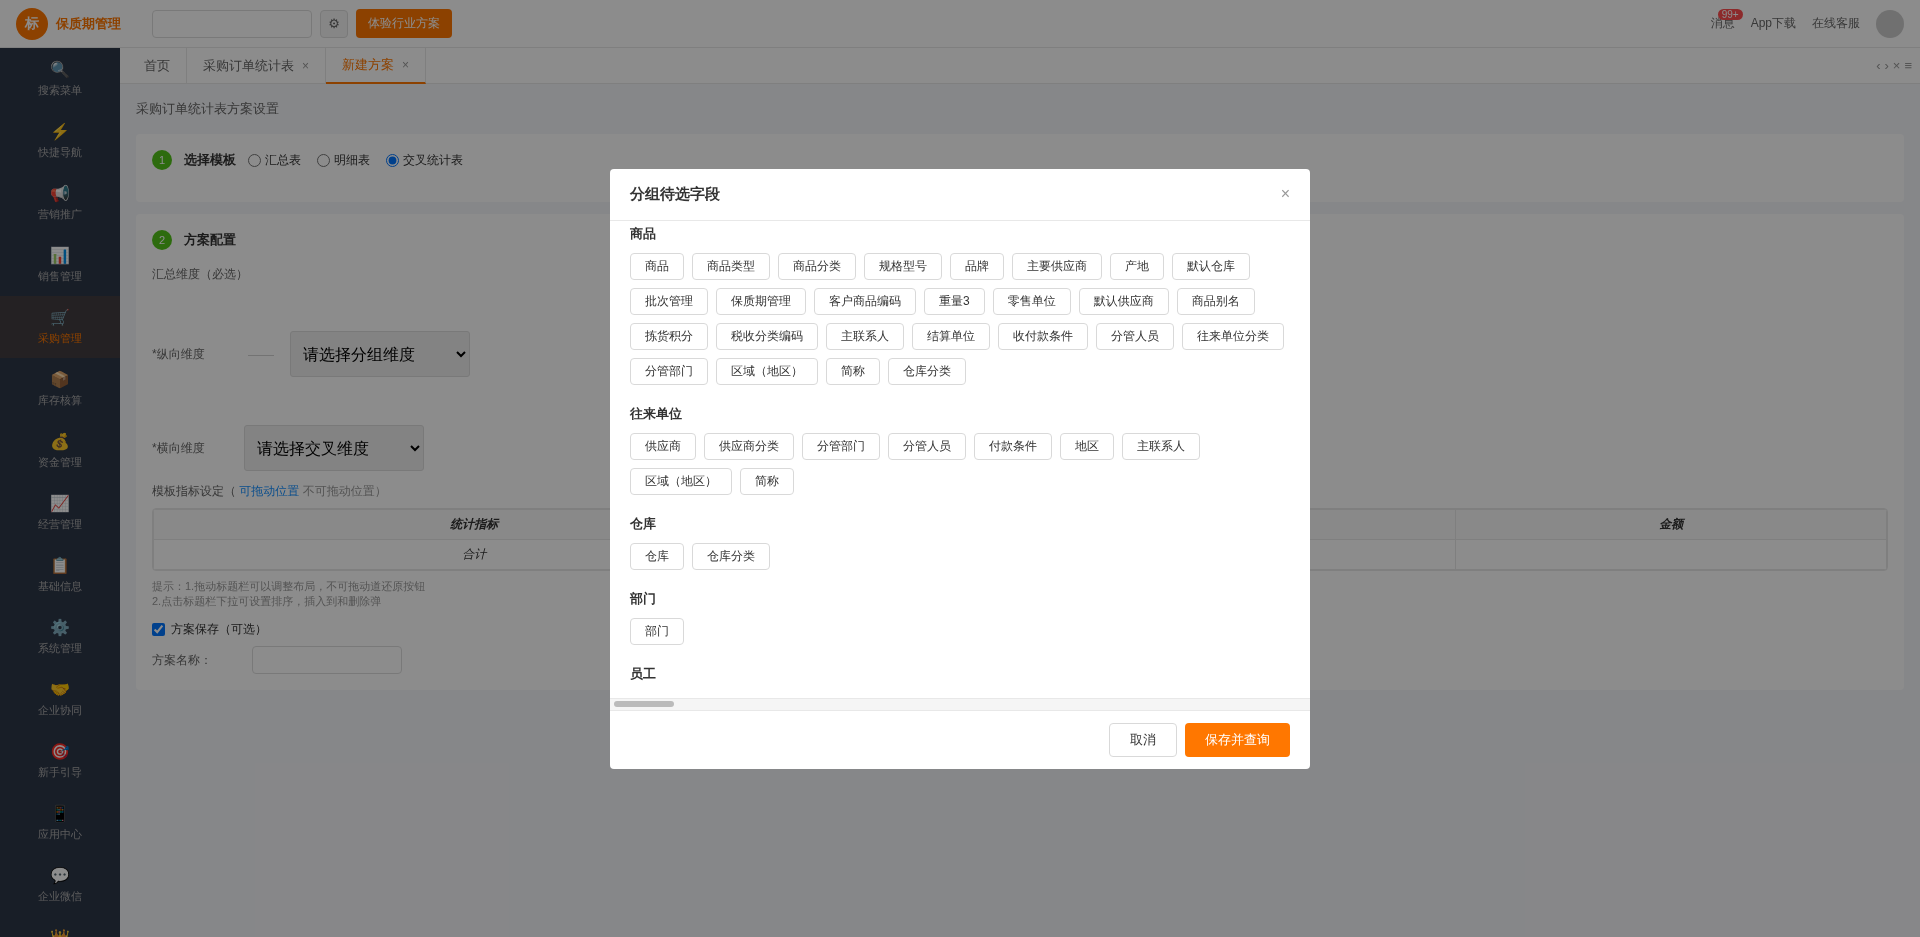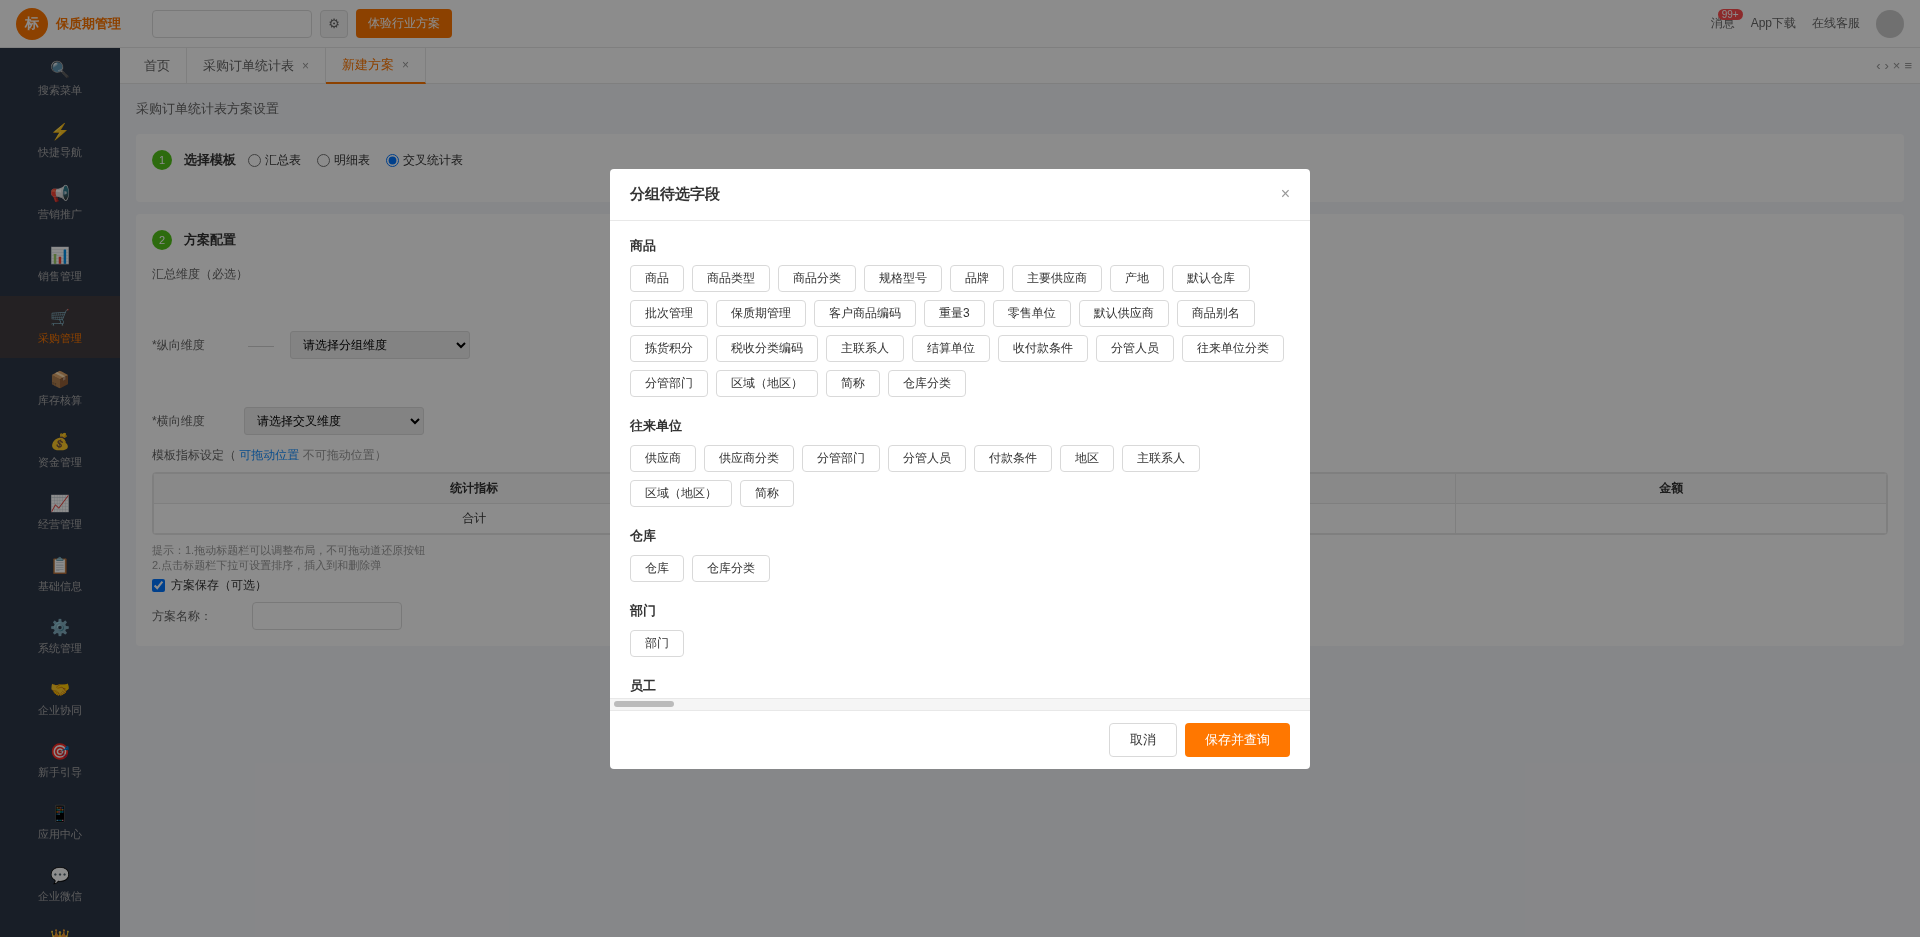--- a/index.html
+++ b/index.html
@@ -40,21 +40,21 @@
     .step-label { font-size: 13px; font-weight: bold; }
     .radio-group { display: flex; gap: 16px; font-size: 12px; }
     .radio-group label { cursor: pointer; display: flex; align-items: center; gap: 4px; }
 
     
     .overlay { position: fixed; inset: 0; background: rgba(0,0,0,0.45); z-index: 200; display: flex; align-items: center; justify-content: center; }
     .dialog { background: #fff; border-radius: 4px; width: 700px; max-height: 600px; display: flex; flex-direction: column; position: relative; }
     .dialog-header { padding: 16px 20px; border-bottom: 1px solid #e8e8e8; display: flex; align-items: center; justify-content: space-between; }
     .dialog-title { font-size: 15px; font-weight: bold; color: #333; }
     .dialog-close { cursor: pointer; color: #999; font-size: 16px; }
-    .dialog-body { padding: 16px 20px; overflow-y: auto; flex: 1; }
+    .dialog-body { padding: 4px 20px; overflow-y: auto; flex: 1; }
     .dialog-footer { padding: 12px 20px; border-top: 1px solid #e8e8e8; display: flex; justify-content: flex-end; gap: 8px; }
 
     
     .field-section { margin-bottom: 20px; }
     .field-section-title { font-size: 13px; color: #333; font-weight: bold; margin-bottom: 10px; }
     .field-tags { display: flex; flex-wrap: wrap; gap: 8px; }
     .field-tag { border: 1px solid #d9d9d9; border-radius: 4px; padding: 4px 14px; font-size: 12px; cursor: pointer; color: #333; background: #fff; }
 
     
     .dialog-body::-webkit-scrollbar { width: 6px; }
@@ -64,24 +64,24 @@
     .dialog-hscroll { height: 12px; background: #f5f5f5; border-top: 1px solid #e8e8e8; display: flex; align-items: center; padding: 0 4px; }
 
     
     .btn-default { border: 1px solid #d9d9d9; background: #fff; color: #333; border-radius: 4px; padding: 7px 20px; cursor: pointer; font-size: 13px; }
     .btn-primary { border: none; background: #ff7700; color: #fff; border-radius: 4px; padding: 7px 20px; cursor: pointer; font-size: 13px; }
 
     
     .bg-section { background: #fff; border-radius: 4px; padding: 16px; margin-bottom: 12px; }
     .form-row { display: flex; align-items: center; gap: 12px; margin-bottom: 12px; margin-top: 48px; }
     .form-label { color: #666; font-size: 12px; min-width: 80px; }
-    .form-select { border: 1px solid #ddd; border-radius: 3px; padding: 4px 8px; font-size: 12px; width: 180px; height: 28px; }
+    .form-select { border: 1px solid #ddd; border-radius: 3px; padding: 4px 8px; font-size: 16px; width: 180px; height: 46px; }
     .hint-text { font-size: 11px; color: #999; }
     .stats-table { border: 1px solid #e8e8e8; border-radius: 4px; overflow: hidden; }
-    .stats-table table { width: 100%; border-collapse: collapse; }
+    .stats-table table { width: 100%; border-collapse: collapse; font-style: italic; }
     .stats-table th, .stats-table td { border: 1px solid #e8e8e8; padding: 6px 12px; font-size: 12px; text-align: center; }
     .stats-table th { background: #fafafa; }
     .checkbox-label { display: flex; align-items: center; gap: 6px; font-size: 12px; cursor: pointer; }
     .scheme-input { border: 1px solid #ddd; border-radius: 4px; padding: 4px 8px; font-size: 12px; width: 150px; height: 28px; }
   </style>
 </head>
 <body>
 
 <div class="top-bar">
   <div class="logo-area">
@@ -253,21 +253,21 @@
             <td>合计</td>
             <td></td>
           </tr>
         </tbody>
       </table>
     </div>
     <div style="margin-top:8px;">
       <div class="hint-text">提示：1.拖动标题栏可以调整布局，不可拖动道还原按钮</div>
       <div class="hint-text">2.点击标题栏下拉可设置排序，插入到和删除弹</div>
     </div>
-    <div style="margin-top:4px; display:flex; align-items:center; gap:8px;">
+    <div style="margin-top:12px; display:flex; align-items:center; gap:8px;">
       <label class="checkbox-label">
         <input type="checkbox" checked="" style="">
         <span>方案保存（可选）</span>
       </label>
     </div>
     <div style="margin-top:8px; display:flex; align-items:center; gap:20px;">
       <span class="form-label">方案名称：</span>
       <input class="scheme-input" type="text" style="">
     </div>
   </div>

